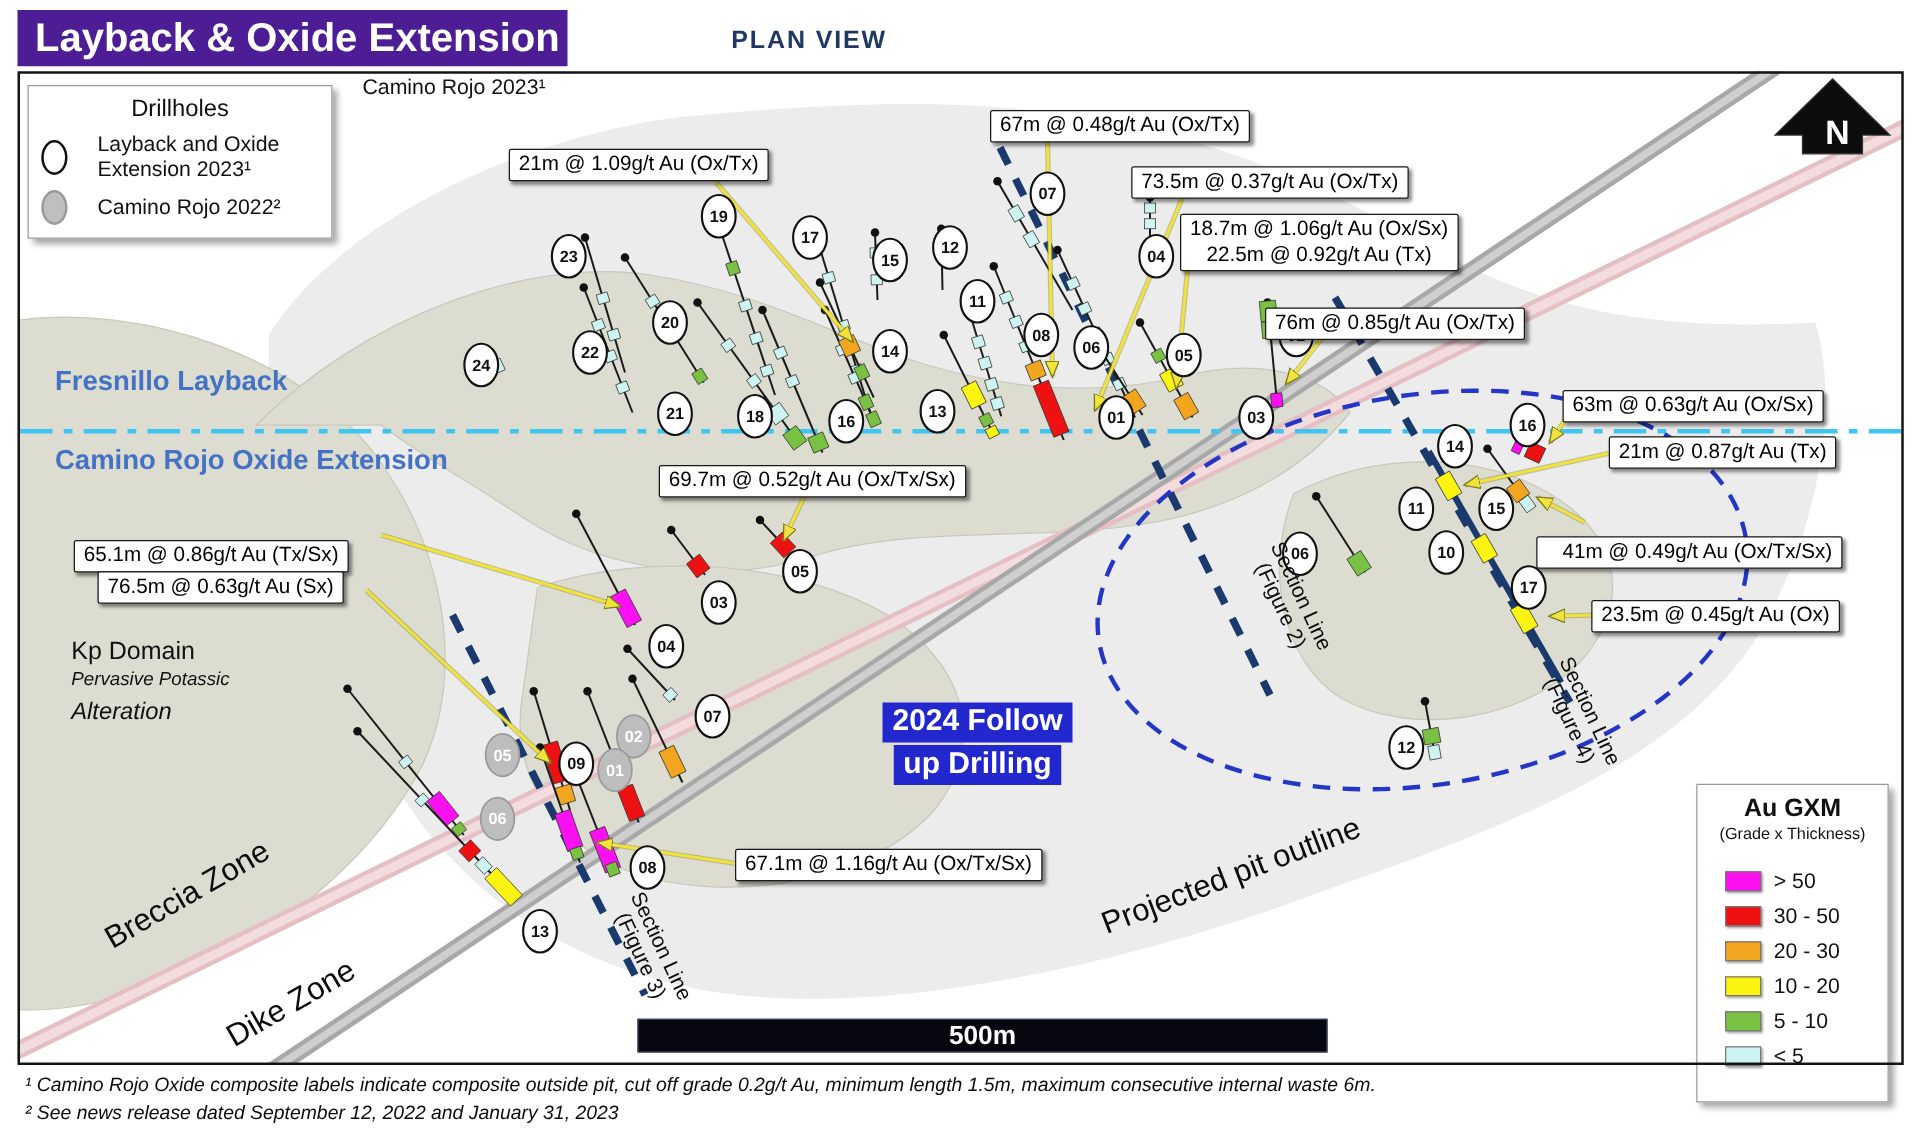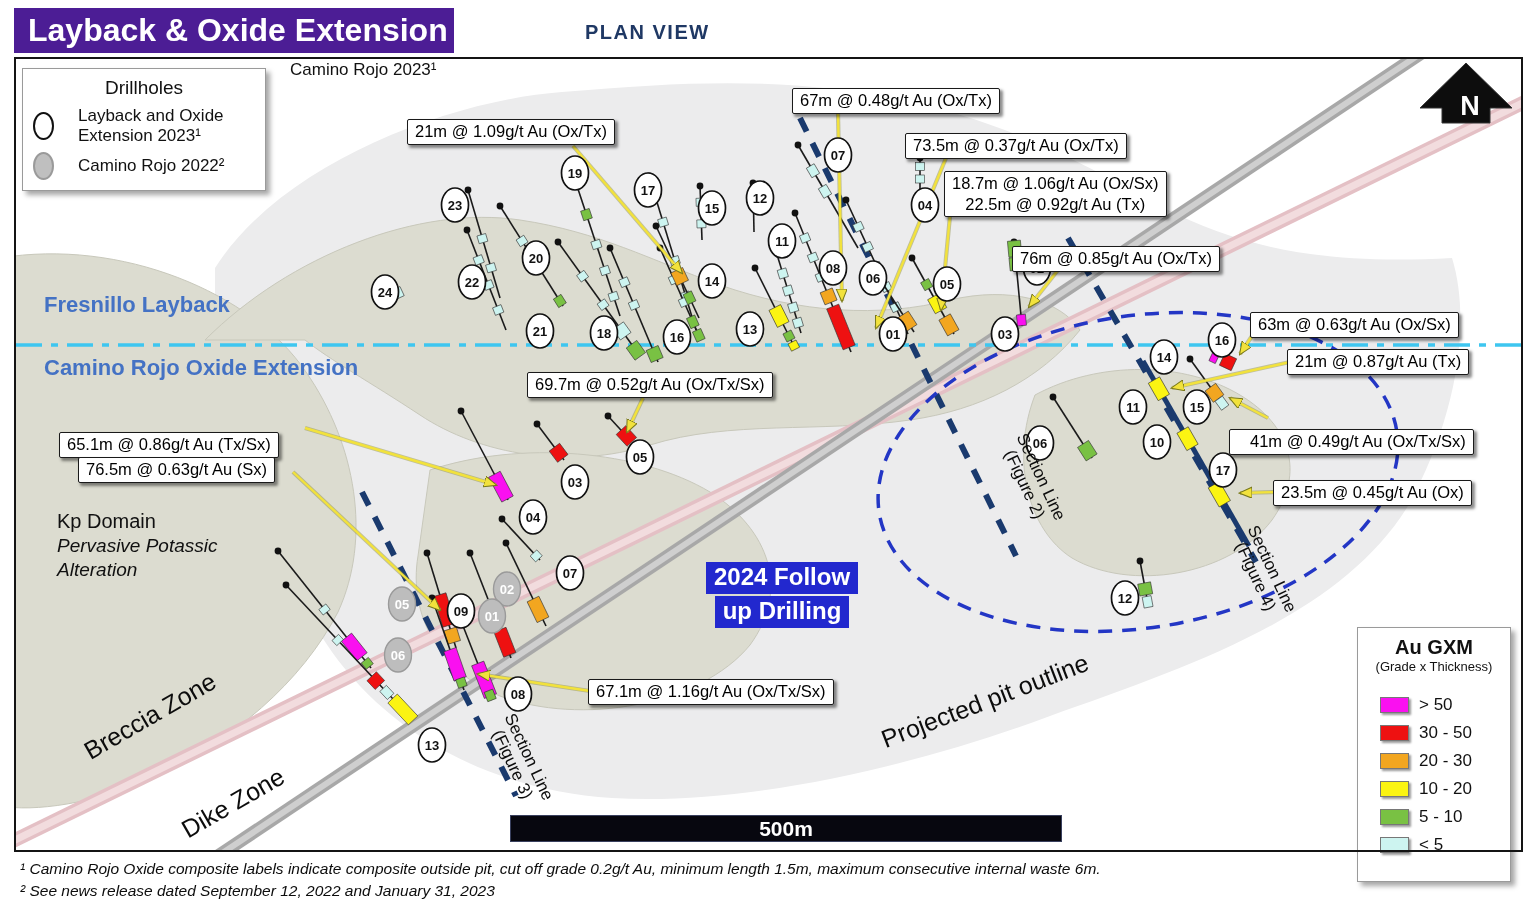--- a/index.html
+++ b/index.html
@@ -352,21 +352,21 @@
       <div class="callout" style="left: 1229px; top: 429px; padding-left: 20px;">41m @ 0.49g/t Au (Ox/Tx/Sx)</div>
       <div class="callout" style="left: 1273px; top: 480px;">23.5m @ 0.45g/t Au (Ox)</div>
       <div class="callout" style="left: 527px; top: 372px;">69.7m @ 0.52g/t Au (Ox/Tx/Sx)</div>
       <div class="callout" style="left: 59px; top: 412px; margin-top: 20px;">65.1m @ 0.86g/t Au (Tx/Sx)</div>
       <div class="callout" style="left: 78px; top: 457px;">76.5m @ 0.63g/t Au (Sx)</div>
       <div class="callout" style="left: 588px; top: 679px;">67.1m @ 1.16g/t Au (Ox/Tx/Sx)</div>
       <div class="mlabel" style="font-size: 17px; color: rgb(17, 17, 17); left: 290px; top: 60px;">Camino Rojo 2023¹</div>
       <div class="mlabel" style="font-size: 22px; color: rgb(68, 114, 196); font-weight: bold; left: 44px; top: 292px;">Fresnillo Layback</div>
       <div class="mlabel" style="font-size: 22px; color: rgb(68, 114, 196); font-weight: bold; left: 44px; top: 355px;">Camino Rojo Oxide Extension</div>
       <div class="mlabel" style="font-size: 20px; color: rgb(17, 17, 17); left: 57px; top: 510px;">Kp Domain</div>
-      <div class="mlabel" style="font-size: 19px; color: rgb(17, 17, 17); font-style: italic; left: 57px; top: 535px;">Pervasive Potassic</div>
+      <div class="mlabel" style="font-size: 15px; color: rgb(17, 17, 17); font-style: italic; left: 57px; top: 535px;">Pervasive Potassic</div>
       <div class="mlabel" style="font-size: 19px; color: rgb(17, 17, 17); font-style: italic; left: 57px; top: 559px;">Alteration</div>
       <div class="mlabel" style="font-size: 25px; color: rgb(12, 12, 12); left: 150px; top: 716px; transform: translate(-50%, -50%) rotate(-30deg);">Breccia Zone</div>
       <div class="mlabel" style="font-size: 25px; color: rgb(12, 12, 12); left: 233px; top: 803px; transform: translate(-50%, -50%) rotate(-30deg);">Dike Zone</div>
       <div class="mlabel" style="font-size: 25px; color: rgb(12, 12, 12); left: 985px; top: 701px; transform: translate(-50%, -50%) rotate(-21deg);">Projected pit outline</div>
       <div class="seclabel" style="left: 1032px; top: 481px; transform: translate(-50%, -50%) rotate(65deg);">
         <div>Section Line</div>
         <div>(Figure 2)</div>
       </div>
       <div class="seclabel" style="left: 520px; top: 761px; transform: translate(-50%, -50%) rotate(65deg);">
         <div>Section Line</div>

